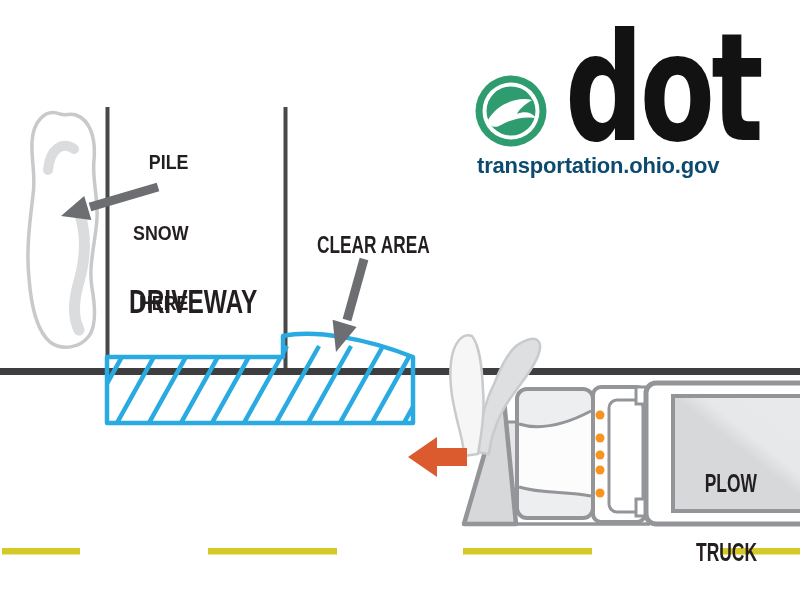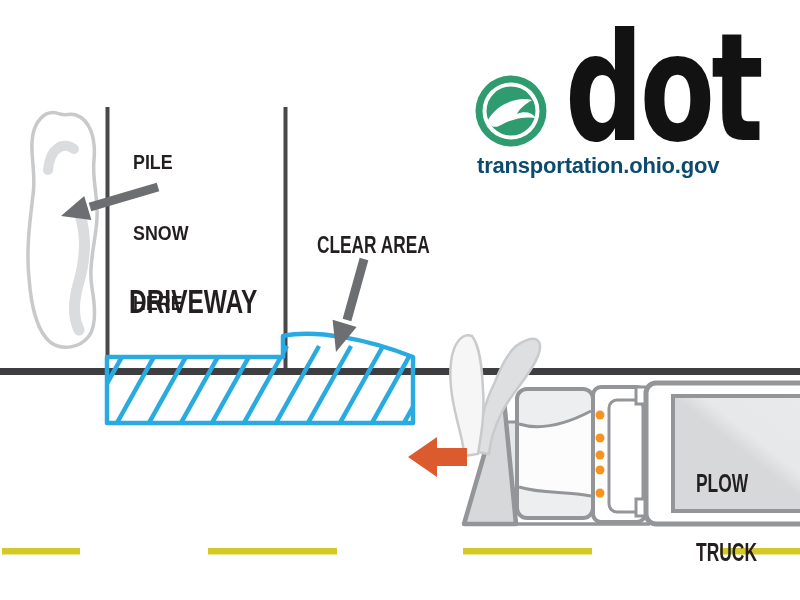--- a/index.html
+++ b/index.html
@@ -1,17 +1,17 @@
 <!DOCTYPE html>
 <html><head>
 <meta charset="utf-8">
 <style>
   html,body{margin:0;padding:0;background:#fff;}
   .stage{position:relative;width:800px;height:600px;background:#ffffff;overflow:hidden;
-         font-family:"Liberation Sans",sans-serif;}
+         font-family:"Liberation Sans",sans-serif;text-align:right;}
   .stage svg{position:absolute;left:0;top:0;}
   .lbl{position:absolute;color:#231F20;font-weight:bold;white-space:pre;
        transform-origin:0 0;}
   .lbl-pile{left:133px;top:103px;font-size:21px;line-height:23.5px;transform:scaleX(.85);}
   .lbl-driveway{left:129px;top:284px;font-size:34px;line-height:1;transform:scaleX(.72);}
   .lbl-clear{left:317px;top:233px;font-size:24px;line-height:1;transform:scaleX(.72);}
   .lbl-plowtruck{left:696px;top:426px;font-size:26px;line-height:23px;transform:scaleX(.67);}
   .logo-brand{left:565px;top:13px;font-size:150px;line-height:1;letter-spacing:-5px;
               font-family:"DejaVu Sans",sans-serif;font-weight:bold;color:#121212;
               transform:scaleX(.73);}

